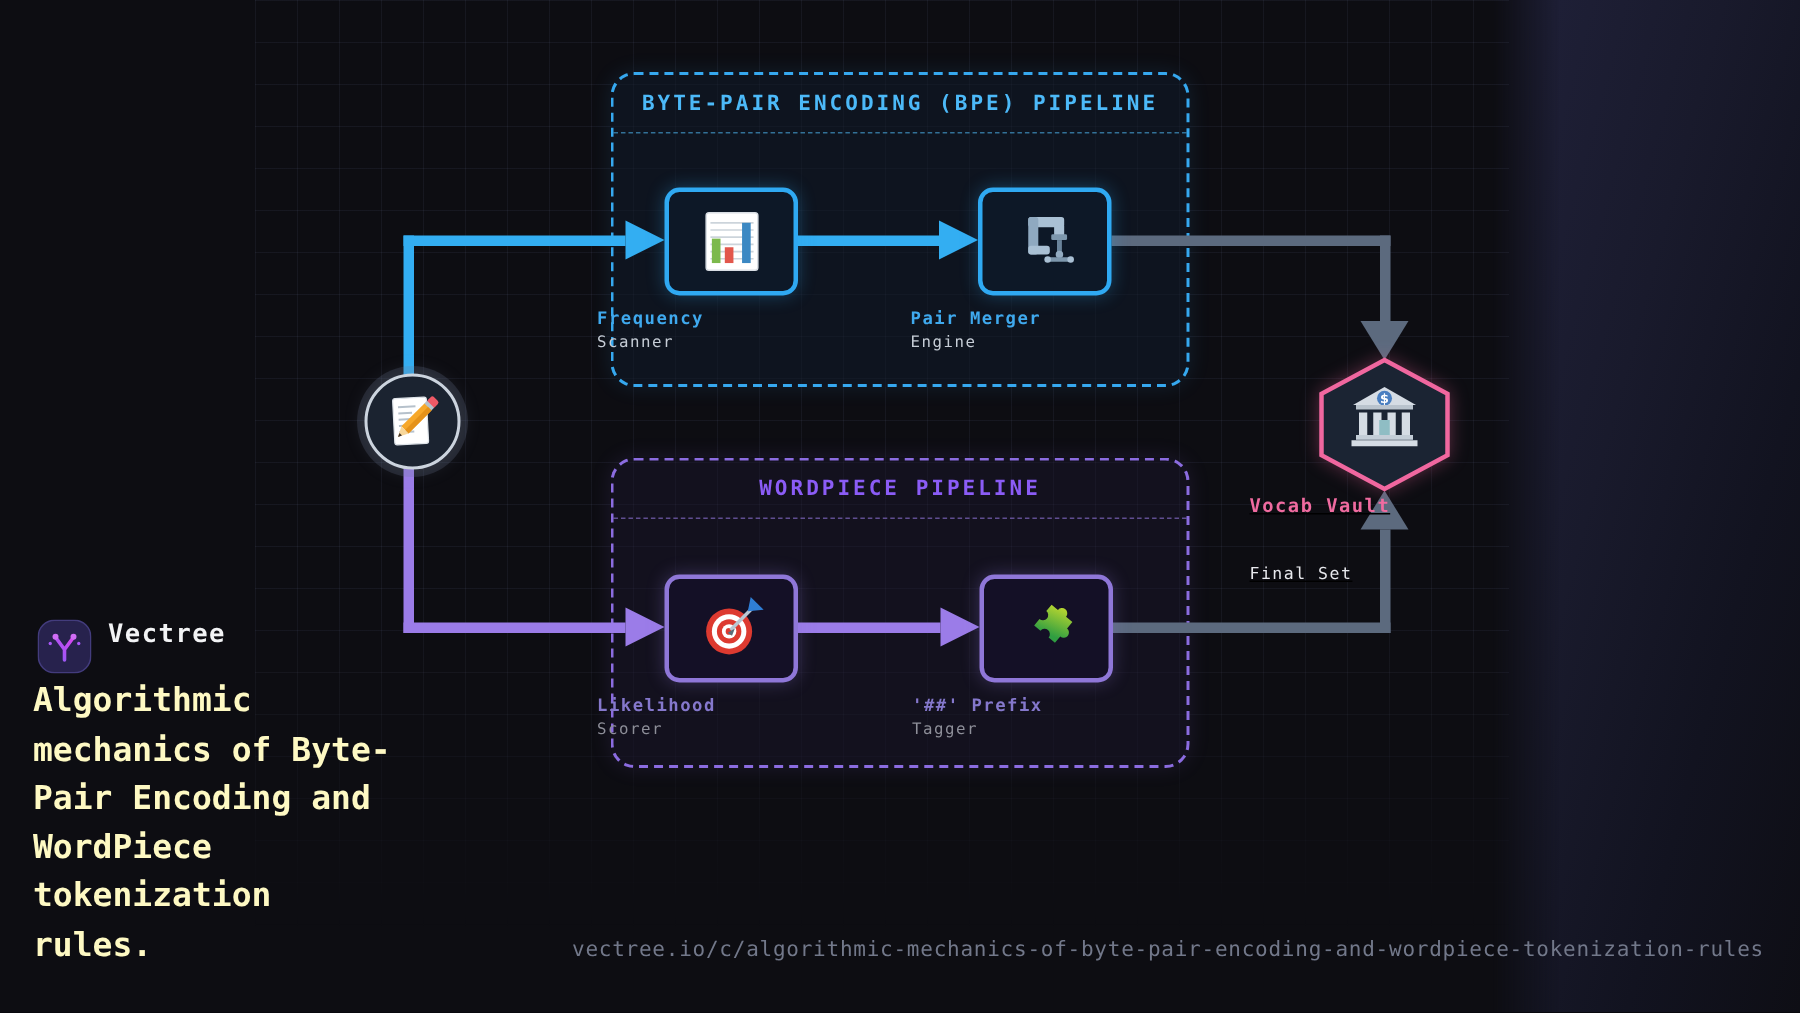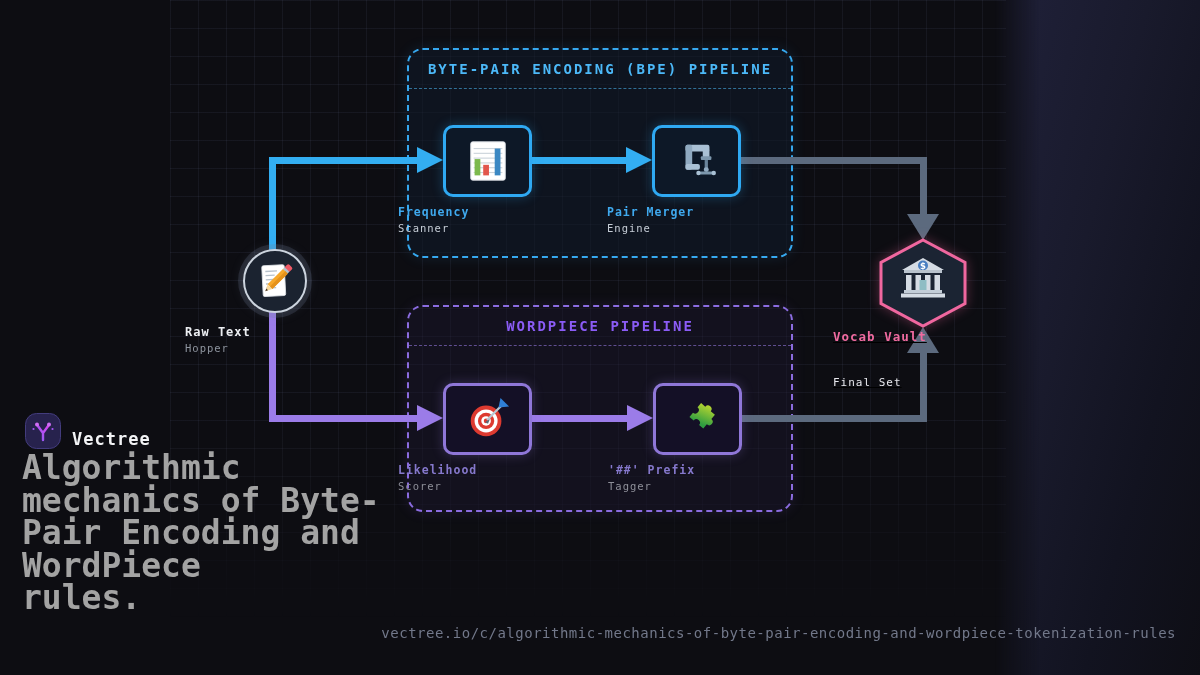--- a/index.html
+++ b/index.html
@@ -65,25 +65,25 @@
     position:absolute; z-index:3; left:243px; top:249px; width:64px; height:64px;
     border-radius:50%; border:2.5px solid #ccd4de; background:#1b2330;
     box-shadow:0 0 0 5px rgba(110,125,150,0.22), 0 0 14px rgba(150,170,200,0.18);
     display:flex; align-items:center; justify-content:center;
   }
   .vault-hex { position:absolute; z-index:3; left:878px; top:237px;
     filter:drop-shadow(0 0 6px rgba(240,103,159,0.35)); }
   .white-t { color:#eceef2; } .gray-s { color:#8e949e; }
   .pink-t  { color:#f06ba0; } .light-s { color:#e8e9ee; }
   
-  .brand-row { position:absolute; z-index:5; left:25px; top:413px; display:flex; align-items:flex-end; gap:11px; }
+  .brand-row { position:absolute; z-index:5; left:25px; top:413px; display:flex; align-items:flex-start; gap:11px; }
   .brand-name { color:#f2f3f5; font-weight:bold; font-size:17px; letter-spacing:1px; }
   .headline {
     position:absolute; z-index:5; left:22px; top:452px; width:400px;
-    color:#a3a3a3; font-weight:bold; font-size:33px; line-height:32.6px; letter-spacing:0;
+    color:#fef9c3; font-weight:bold; font-size:22px; line-height:32.6px; letter-spacing:0;
   }
   .footer-url {
     position:absolute; z-index:5; right:24px; top:625px;
     color:#72788a; font-size:14px; letter-spacing:0.5px;
   }
 </style>
 </head>
 <body>
 
 <div class="page">
@@ -207,24 +207,20 @@
       </g>
       <g transform="rotate(45 24 24)">
         <rect x="20.5" y="-2" width="8" height="7" rx="2" fill="#ef5966"></rect>
         <rect x="20.5" y="4" width="8" height="3.4" fill="#b5c1cb"></rect>
         <rect x="20.5" y="7" width="8" height="26" fill="#f7a82a"></rect>
         <rect x="24.5" y="7" width="4" height="26" fill="#e5921a"></rect>
         <polygon points="20.5,33 28.5,33 24.5,41" fill="#f8d79a"></polygon>
         <polygon points="23.1,37.8 25.9,37.8 24.5,41" fill="#41342c"></polygon>
       </g>
     </svg>
-  </div>
-  <div class="node-label" style="left:185px; top:325px;">
-    <div class="nl-title white-t" style="font-size:12px;">Raw Text</div>
-    <div class="nl-sub gray-s">Hopper</div>
   </div>
 
   <svg class="vault-hex" width="90" height="92" viewBox="0 0 90 92">
     <polygon points="45,3 87,25.5 87,66.5 45,89 3,66.5 3,25.5" fill="#1b2433" stroke="#f0679f" stroke-width="3"></polygon>
     <g>
       <polygon points="45,21 66,33 24,33" fill="#d5dce4"></polygon>
       <circle cx="45" cy="28.5" r="5" fill="#4a7fc1"></circle>
       <text x="45" y="31.5" font-size="8.5" font-weight="bold" fill="#ffffff" text-anchor="middle" font-family="DejaVu Sans, sans-serif">$</text>
       <rect x="26" y="33" width="38" height="3" fill="#b9c3cd"></rect>
       <rect x="28" y="38" width="5.5" height="15" fill="#d5dce4"></rect>
@@ -257,18 +253,19 @@
       <circle cx="27.5" cy="16" r="1.1" fill="#a855f7"></circle>
     </svg>
     <span class="brand-name">Vectree</span>
   </div>
 
   <div class="headline">
     <div>Algorithmic</div>
     <div>mechanics of Byte-</div>
     <div>Pair Encoding and</div>
     <div>WordPiece</div>
+    <div>tokenization</div>
     <div>rules.</div>
   </div>
 
   <div class="footer-url">vectree.io/c/algorithmic-mechanics-of-byte-pair-encoding-and-wordpiece-tokenization-rules</div>
 
 </div>
 
 </body></html>

